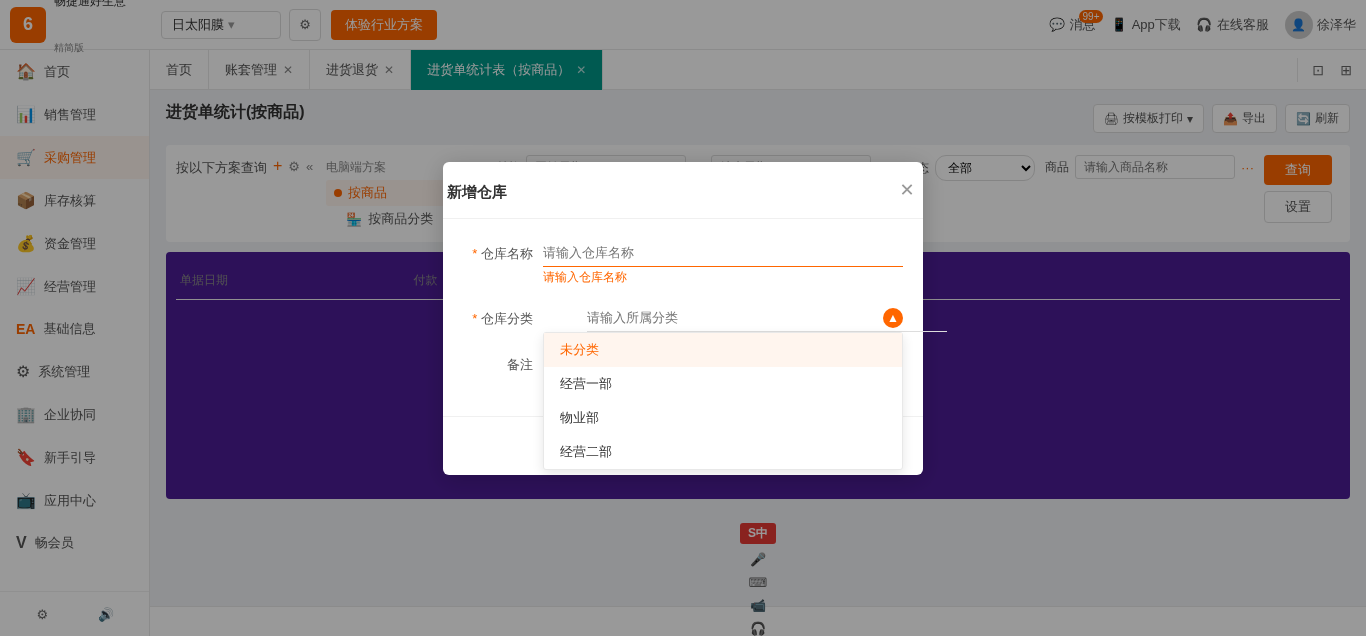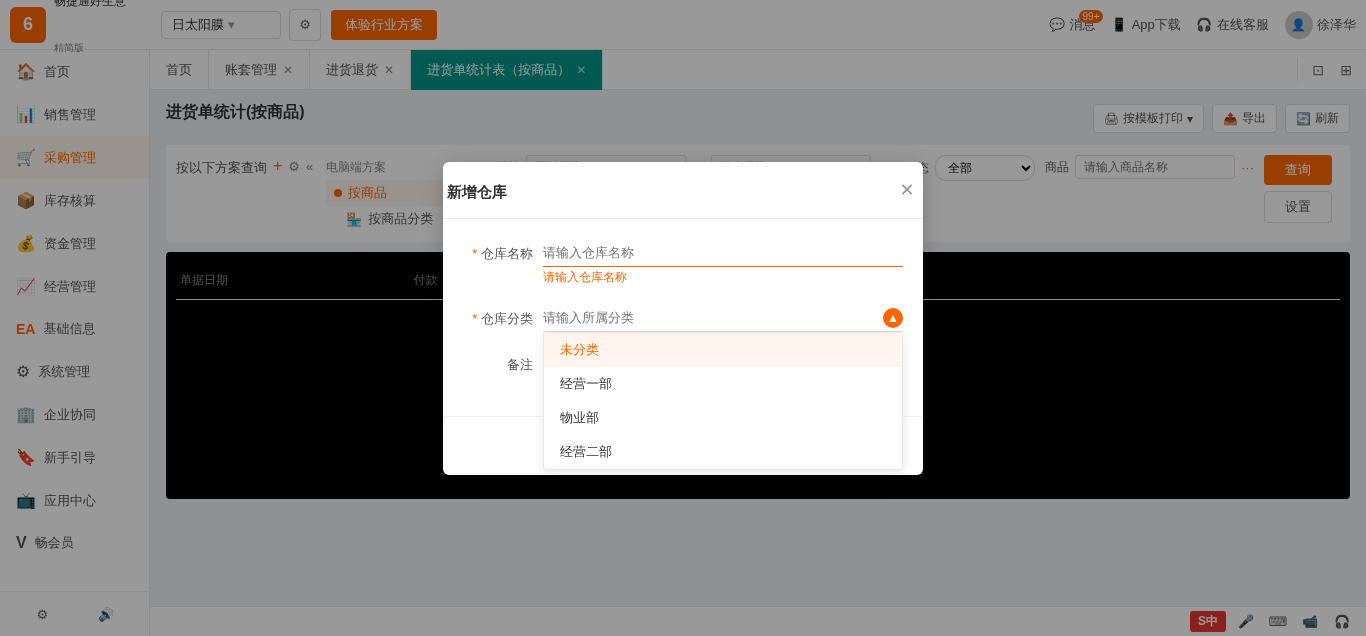--- a/index.html
+++ b/index.html
@@ -172,21 +172,21 @@
       background: #f60; color: #fff; border: none;
       border-radius: 4px; padding: 6px 20px; cursor: pointer;
       font-size: 13px;
     }
     .set-btn {
       background: #fff; color: #555; border: 1px solid #ddd;
       border-radius: 4px; padding: 6px 20px; cursor: pointer;
       font-size: 13px;
     }
     .table-area {
-      background: #000000; border-radius: 4px;
+      background: #4c1d95; border-radius: 4px;
       padding: 10px;
     }
     .table-header-row {
       display: flex; gap: 4px; padding: 6px 0;
       border-bottom: 1px solid #f0f0f0;
     }
     .table-col { flex: 1; font-size: 12px; color: #888; padding: 4px; }
     .empty-content {
       display: flex; flex-direction: column; align-items: center; justify-content: center;
       padding: 40px 0; color: #bbb;
@@ -232,20 +232,21 @@
       background: transparent; width: 100%;
     }
     .form-control.error { border-bottom-color: #f60; }
     .error-msg { color: #f60; font-size: 12px; margin-top: 2px; }
     .form-control-wrap { flex: 1; position: relative; }
     .dropdown-wrap { position: relative; }
     .dropdown-input {
       width: 100%; border: none; border-bottom: 1px solid #ddd;
       padding: 6px 24px 6px 0; font-size: 13px; outline: none;
       background: transparent;
+      margin-left: 44px;
     }
     .dropdown-arrow {
       position: absolute; right: 0; top: 50%; transform: translateY(-50%);
       background: #f60; color: #fff; border-radius: 50%;
       width: 20px; height: 20px;
       display: flex; align-items: center; justify-content: center;
       font-size: 12px; cursor: pointer;
     }
     .dropdown-list {
       position: absolute; top: 100%; left: 0; right: 0;
@@ -275,21 +276,21 @@
       padding: 7px 24px; border: none; border-radius: 4px;
       background: #f60; color: #fff; cursor: pointer; font-size: 13px;
     }
 
     
     .bottom-bar {
       position: absolute; bottom: 0; left: 150px;
       width: calc(1366px - 150px); height: 30px;
       background: #fff; border-top: 1px solid #e8e8e8;
       display: flex; align-items: center; justify-content: flex-end;
-      padding: 0 12px; gap: 8px;
+      padding: 0 12px; gap: 8px; flex-direction: column;
     }
     .bottom-icon {
       width: 24px; height: 24px; display: flex; align-items: center; justify-content: center;
       cursor: pointer; color: #666;
     }
   </style>
 </head>
 <body>
 
 <div class="top-navbar">

